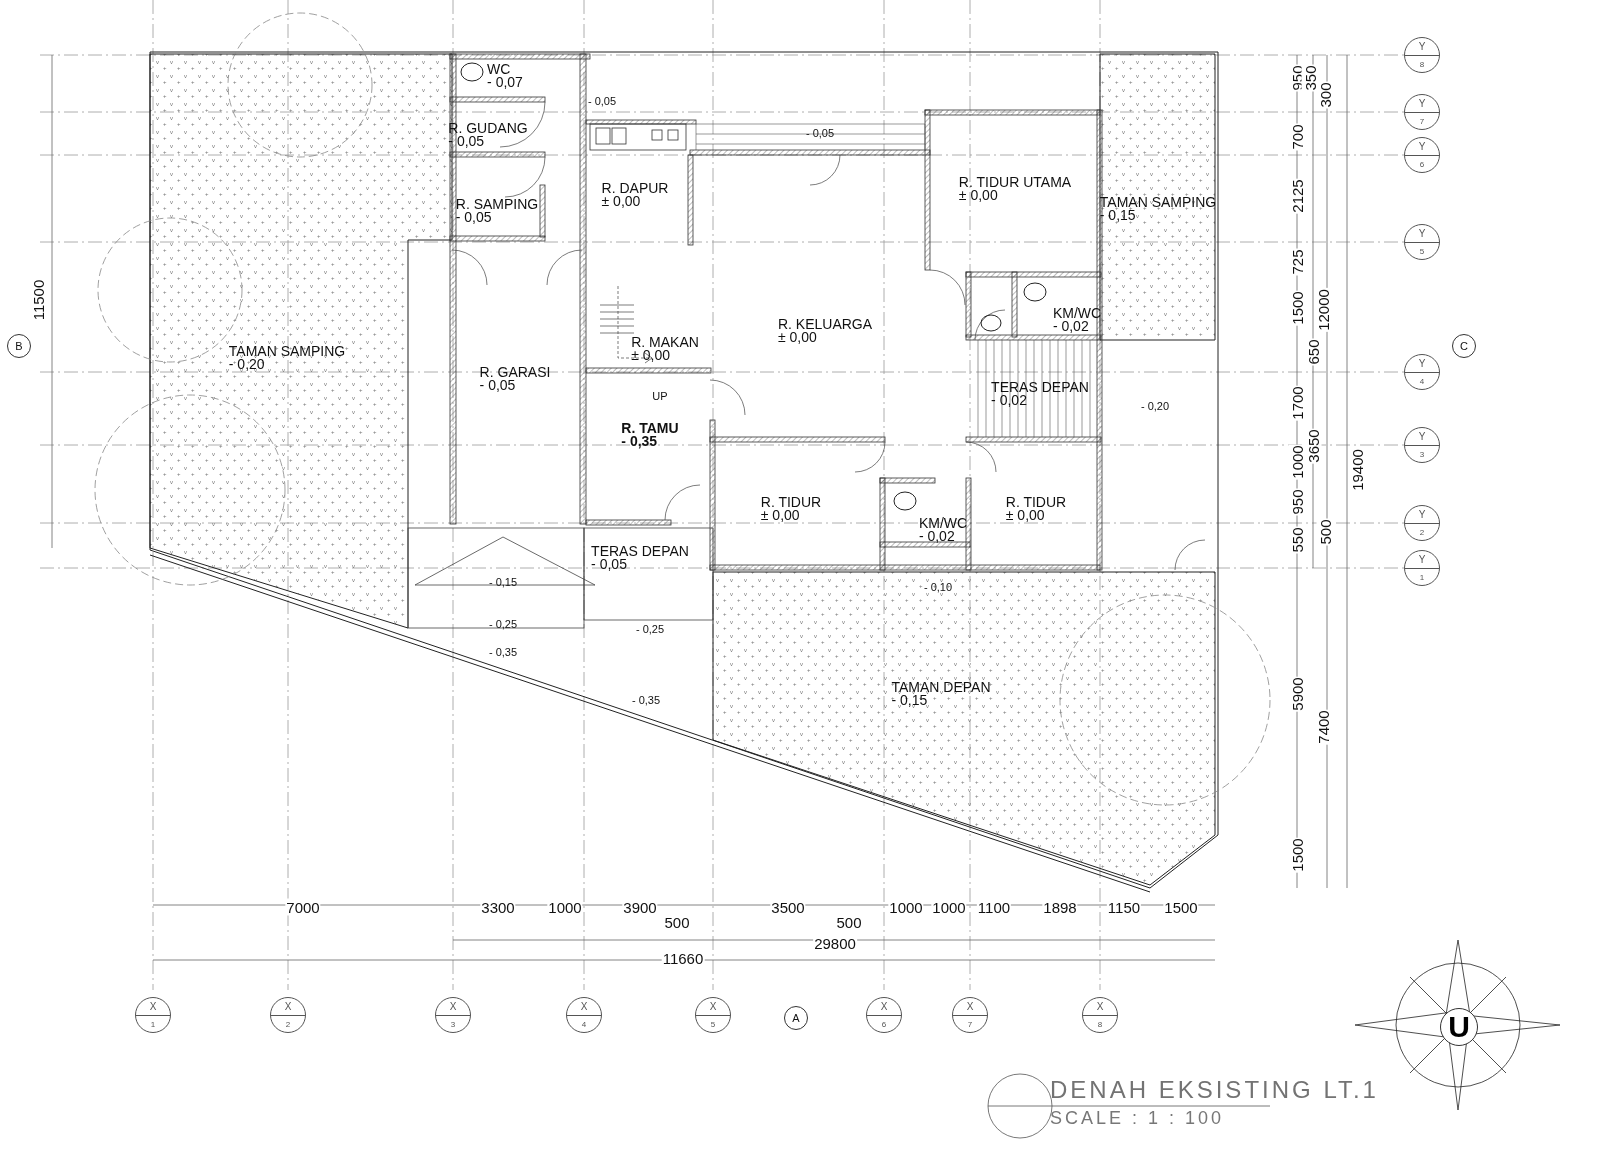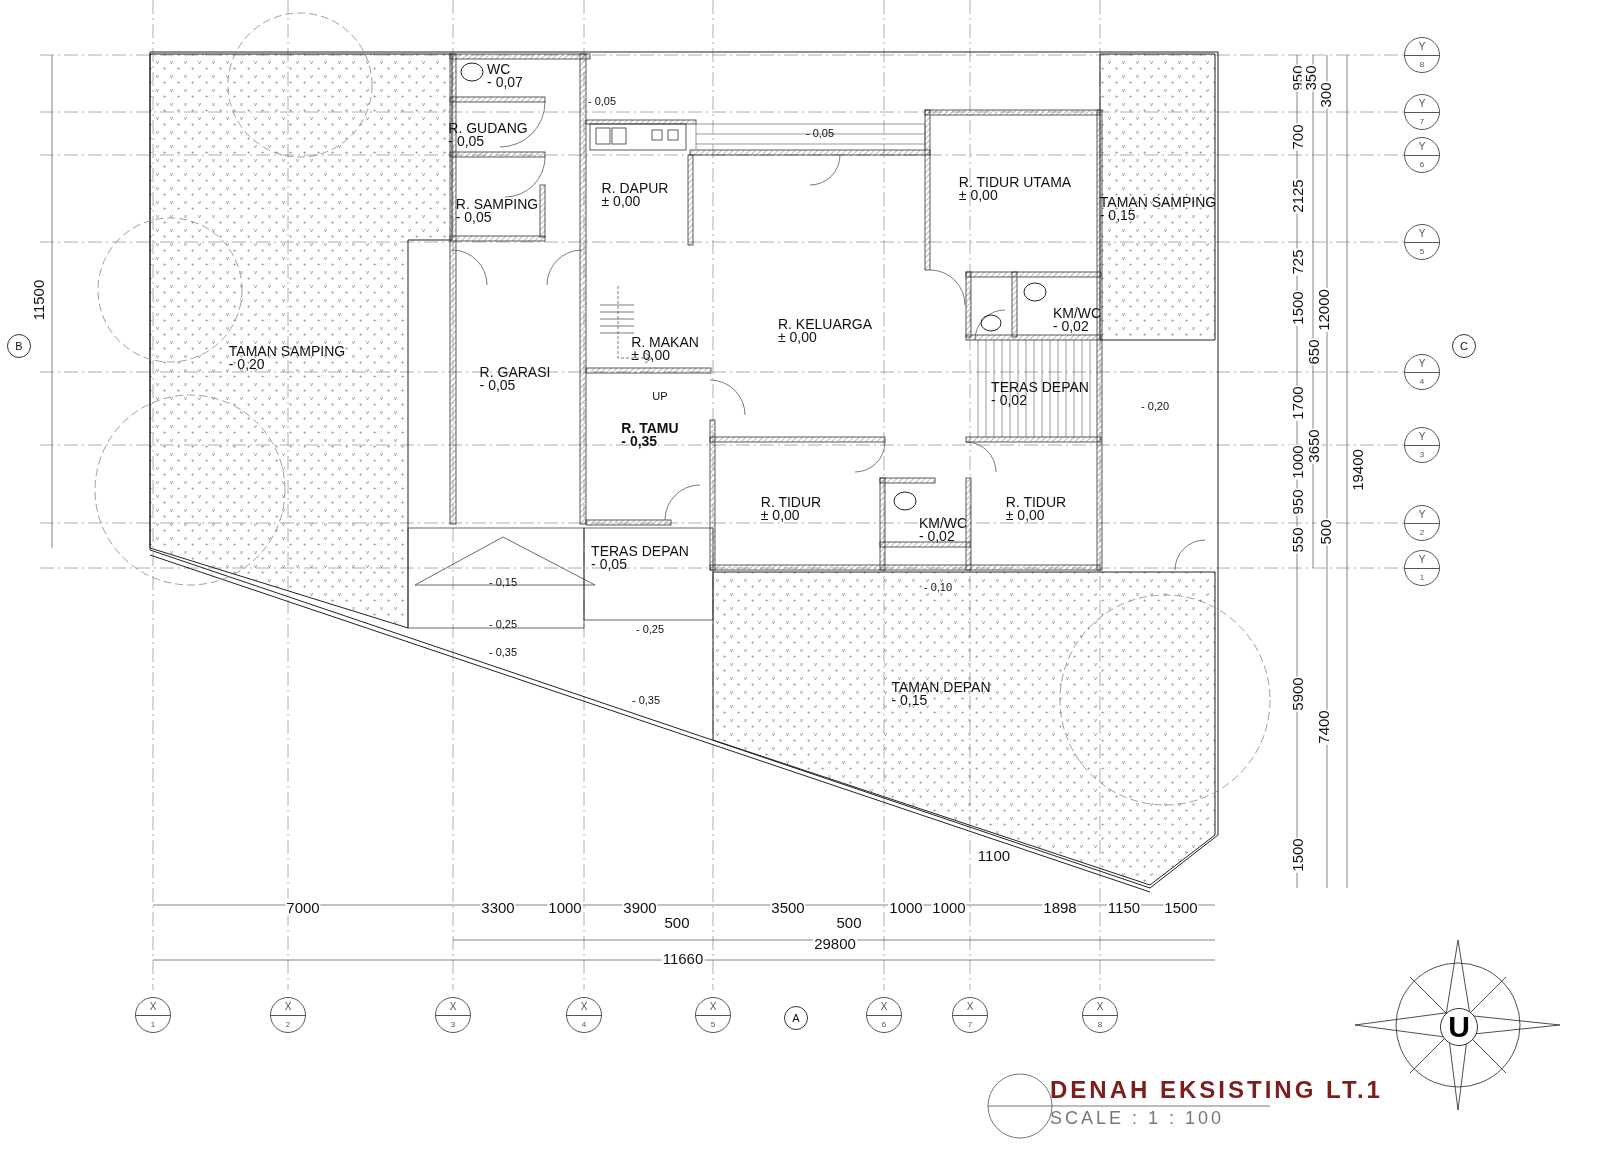--- a/index.html
+++ b/index.html
@@ -9,21 +9,21 @@
   .room-label span{display:block;}
   .level{position:absolute;transform:translate(-50%,-50%);font-size:11px;white-space:nowrap;}
   .dim{position:absolute;font-size:15px;transform:translate(-50%,-50%);white-space:nowrap;color:#111;background:#fff;padding:0 1px;}
   .dim.v{transform:translate(-50%,-50%) rotate(-90deg);}
   .grid-bubble{position:absolute;width:34px;height:34px;border:1px solid #555;border-radius:50%;transform:translate(-50%,-50%);font-size:9px;color:#555;text-align:center;background:#fff;}
   .grid-bubble .ax{position:absolute;top:3px;left:0;right:0;font-size:10px;}
   .grid-bubble .num{position:absolute;bottom:3px;left:0;right:0;font-size:8px;}
   .grid-bubble .mid{position:absolute;left:0;right:0;top:50%;border-top:1px solid #555;}
   .section-mark{position:absolute;transform:translate(-50%,-50%);width:22px;height:22px;border:1px solid #333;border-radius:50%;font-size:11px;text-align:center;line-height:22px;background:#fff;}
   .title-block{position:absolute;left:985px;top:1072px;}
-  .title-main{position:absolute;left:65px;top:4px;font-size:24px;letter-spacing:3px;color:#7f1d1d;font-weight:700;white-space:nowrap;}
+  .title-main{position:absolute;left:65px;top:4px;font-size:24px;letter-spacing:3px;color:#737373;font-weight:400;white-space:nowrap;}
   .title-scale{position:absolute;left:65px;top:36px;font-size:18px;letter-spacing:3px;color:#777;white-space:nowrap;}
   .compass-letter{position:absolute;left:1440px;top:1008px;width:36px;height:36px;border-radius:50%;background:#fff;border:1px solid #333;text-align:center;line-height:36px;font-weight:bold;font-size:30px;color:#000;}
 </style>
 </head>
 <body>
 
 <div id="canvas">
 
 <svg class="plan" width="1600" height="1168" viewBox="0 0 1600 1168">
   <defs>
@@ -290,21 +290,21 @@
       <div class="level" style="left: 646px; top: 700px;">- 0,35</div>
     </div>
 <div id="dims">
       <div class="dim" style="left: 303px; top: 907px;">7000</div>
       <div class="dim" style="left: 498px; top: 907px;">3300</div>
       <div class="dim" style="left: 565px; top: 907px;">1000</div>
       <div class="dim" style="left: 640px; top: 907px;">3900</div>
       <div class="dim" style="left: 788px; top: 907px;">3500</div>
       <div class="dim" style="left: 906px; top: 907px;">1000</div>
       <div class="dim" style="left: 949px; top: 907px;">1000</div>
-      <div class="dim" style="left: 994px; top: 855px;">1100</div>
+      <div class="dim" style="left: 994px; top: 907px;">1100</div>
       <div class="dim" style="left: 1060px; top: 907px;">1898</div>
       <div class="dim" style="left: 1124px; top: 907px;">1150</div>
       <div class="dim" style="left: 1181px; top: 907px;">1500</div>
       <div class="dim" style="left: 677px; top: 922px;">500</div>
       <div class="dim" style="left: 849px; top: 922px;">500</div>
       <div class="dim v" style="left: 1297px; top: 78px;">950</div>
       <div class="dim v" style="left: 1297px; top: 137px;">700</div>
       <div class="dim v" style="left: 1297px; top: 196px;">2125</div>
       <div class="dim v" style="left: 1297px; top: 262px;">725</div>
       <div class="dim v" style="left: 1297px; top: 308px;">1500</div>

